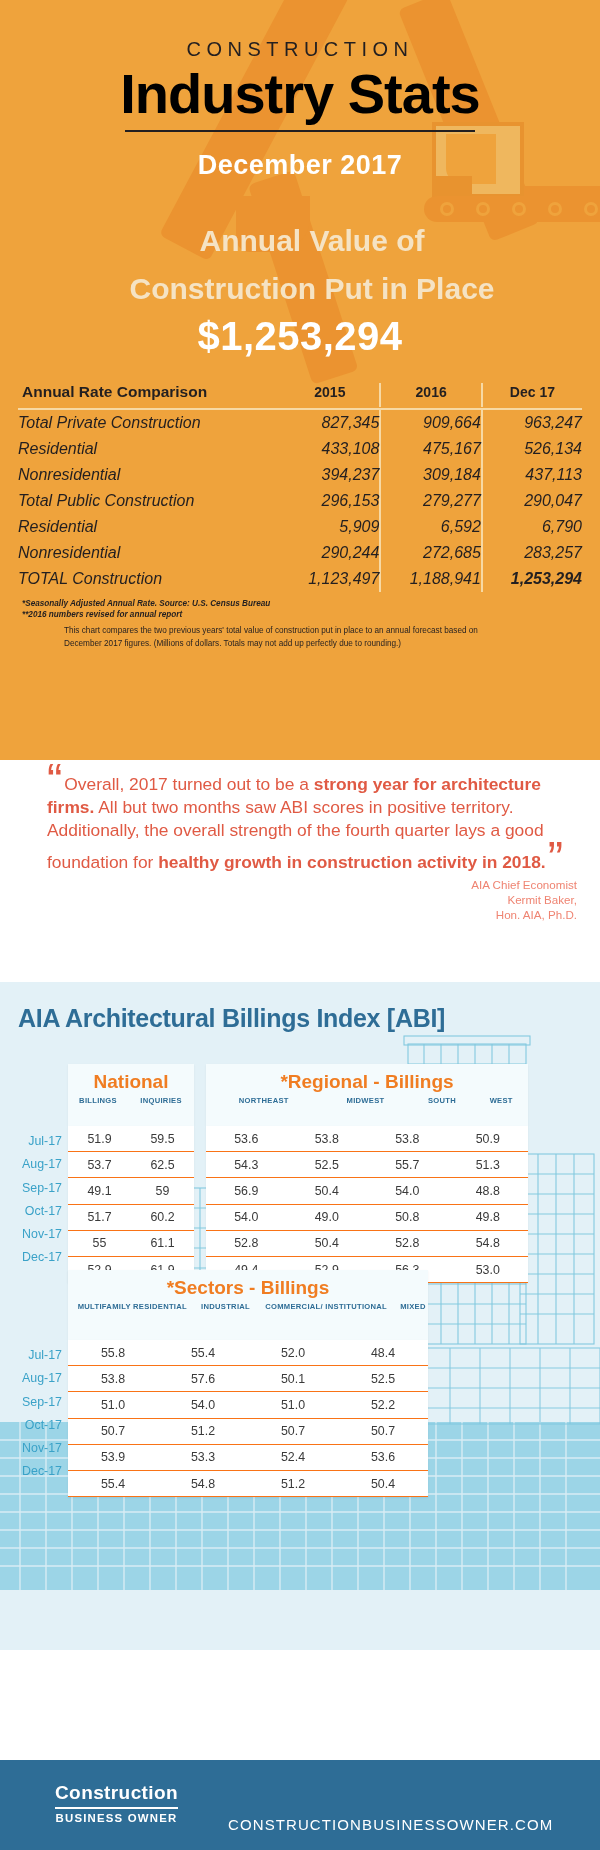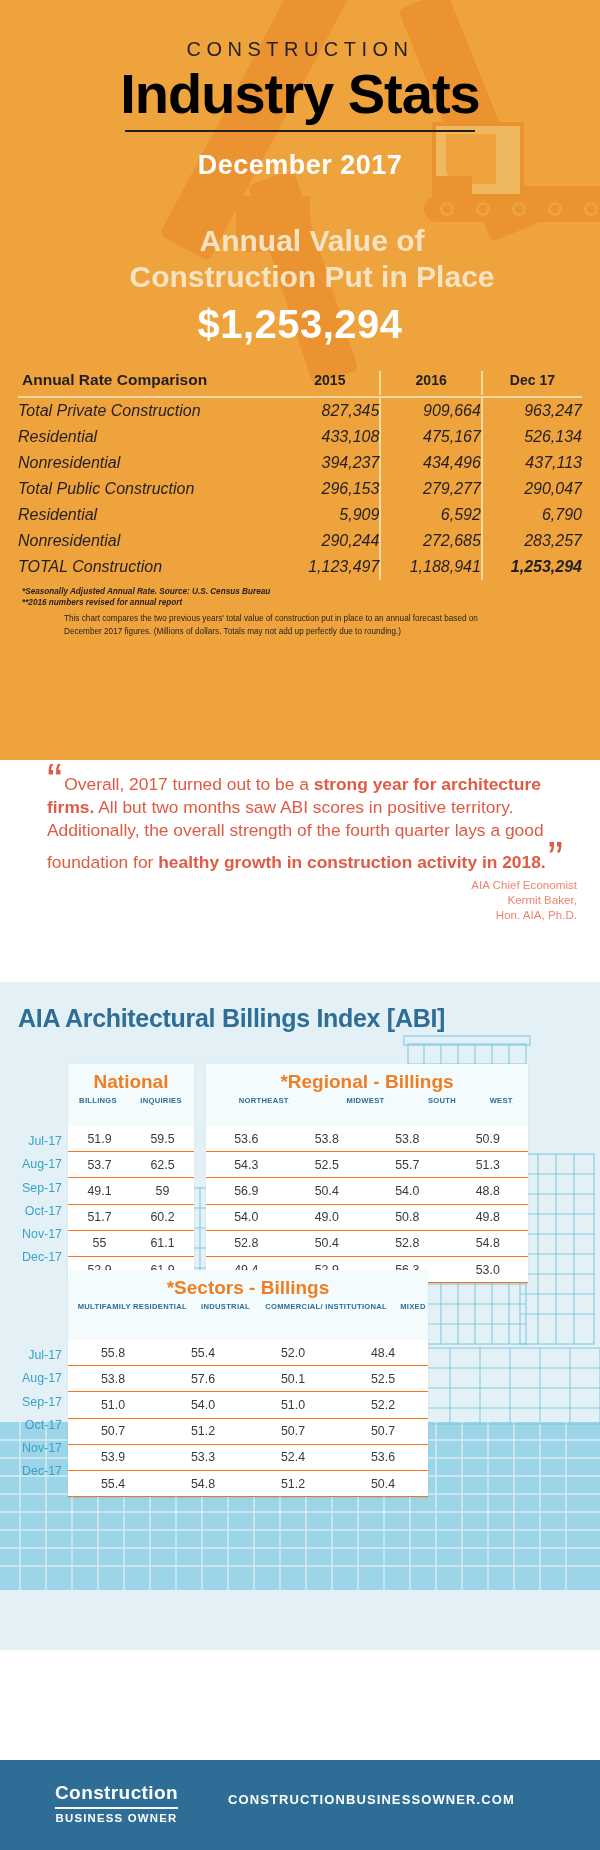--- a/index.html
+++ b/index.html
@@ -179,22 +179,22 @@
     position: absolute; left: 55px; top: 22px; text-align: center;
   }
   .flogo .l1 {
     font-size: 19px; font-weight: 700; color: #fff; letter-spacing: 0.4px;
   }
   .flogo .lrule { height: 2px; background: #fff; margin: 3px 0; }
   .flogo .l2 {
     font-size: 11.4px; font-weight: 700; color: #fff; letter-spacing: 1.2px;
   }
   .fsite {
-    position: absolute; left: 228px; top: 32px;
-    font-size: 13px; font-weight: 700; color: #fff; letter-spacing: 1.1px;
+    position: absolute; left: 228px; top: 56px;
+    font-size: 15px; font-weight: 400; color: #fff; letter-spacing: 1.1px;
   }
 </style>
 </head>
 <body>
 
 <div class="hero">
   <div class="excavator arm1"></div>
   <div class="excavator arm2"></div>
   <div class="excavator arm3"></div>
   <div class="excavator bucket"></div>
@@ -209,21 +209,21 @@
     <div class="wheel" style="left:124px"></div>
     <div class="wheel" style="left:160px"></div>
   </div>
 
   <div class="hero-inner">
     <div class="kicker">CONSTRUCTION</div>
     <div class="bigtitle">Industry Stats</div>
     <div class="rule"></div>
     <div class="month">December 2017</div>
     <div class="subhead">Annual Value of</div>
-    <div class="subhead" style="margin-top:0">Construction Put in Place</div>
+    <div class="subhead" style="margin-top:12px">Construction Put in Place</div>
     <div class="bignum">$1,253,294</div>
   </div>
 
   <div class="tbl-wrap">
     <table class="main">
       <thead>
         <tr>
           <th class="th-label">Annual Rate Comparison</th>
           <th class="th-year">2015</th>
           <th class="th-year c2">2016</th>
@@ -242,21 +242,21 @@
         </tr>
         <tr>
           <td class="lbl">Residential</td>
           <td class="v">433,108</td>
           <td class="v v2">475,167</td>
           <td class="v v3">526,134</td>
         </tr>
         <tr>
           <td class="lbl">Nonresidential</td>
           <td class="v">394,237</td>
-          <td class="v v2">434,496</td>
+          <td class="v v2">309,184</td>
           <td class="v v3">437,113</td>
         </tr>
         <tr>
           <td class="lbl">Total Public Construction</td>
           <td class="v">296,153</td>
           <td class="v v2">279,277</td>
           <td class="v v3">290,047</td>
         </tr>
         <tr>
           <td class="lbl">Residential</td>

